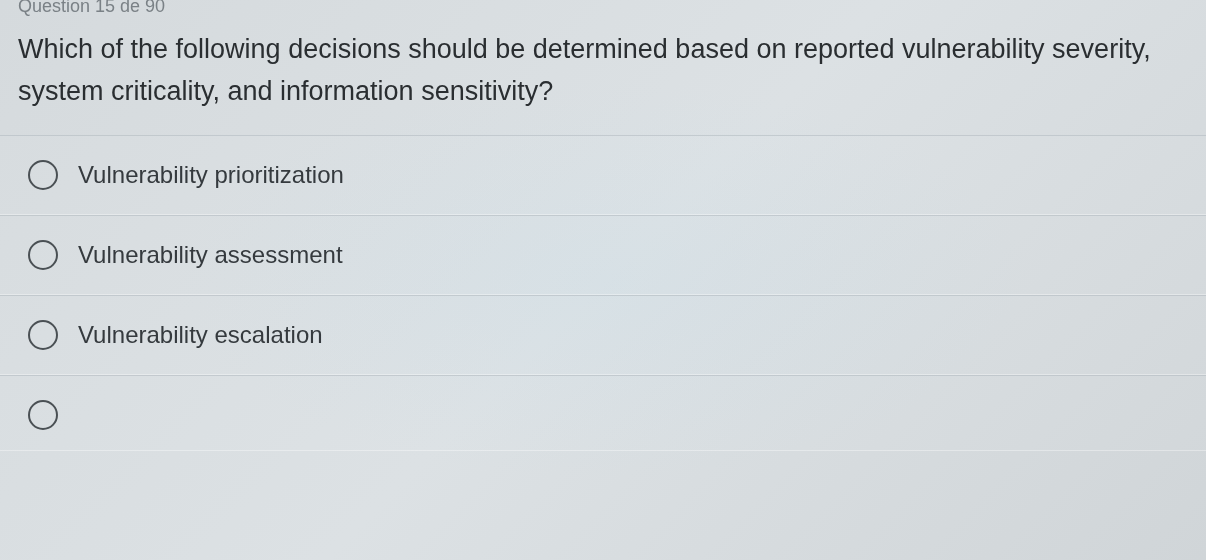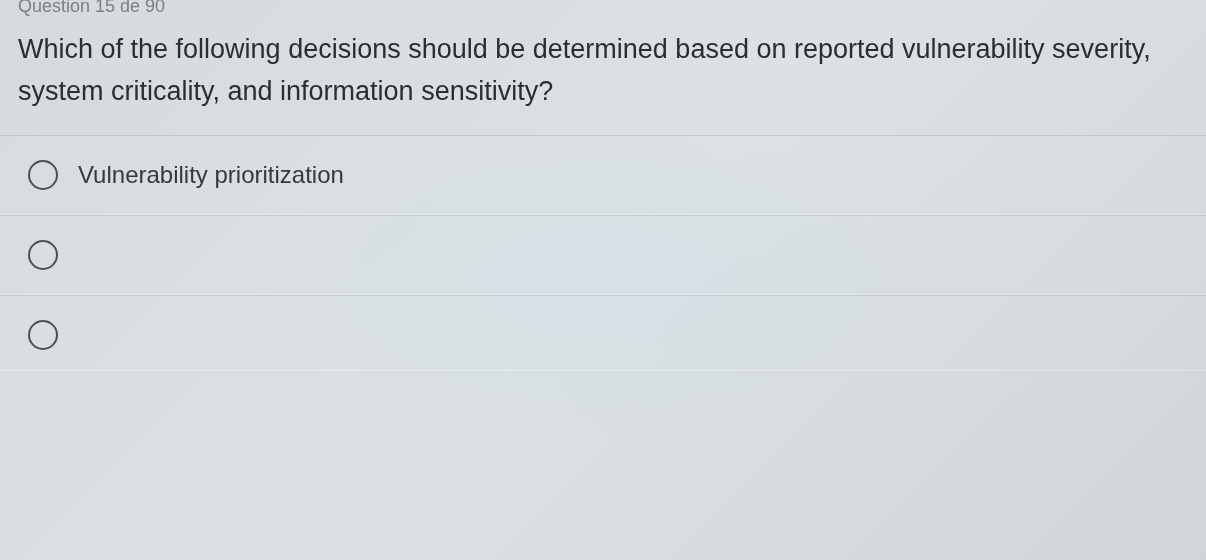--- a/index.html
+++ b/index.html
@@ -72,18 +72,23 @@
 <div class="container">
   <div class="question-counter">Question 15 de 90</div>
   <div class="question-text">Which of the following decisions should be determined based on reported vulnerability severity, system criticality, and information sensitivity?</div>
   <div class="options">
     <div class="option">
       <div class="radio-circle"></div>
       <div class="option-label">Vulnerability prioritization</div>
     </div>
     <div class="option">
       <div class="radio-circle"></div>
+      <div class="option-label">Vulnerability assessment</div>
+    </div>
+    <div class="option">
+      <div class="radio-circle"></div>
+      <div class="option-label">Vulnerability escalation</div>
     </div>
     <div class="option">
       <div class="radio-circle"></div>
     </div>
   </div>
 </div>
 
 </body></html>

